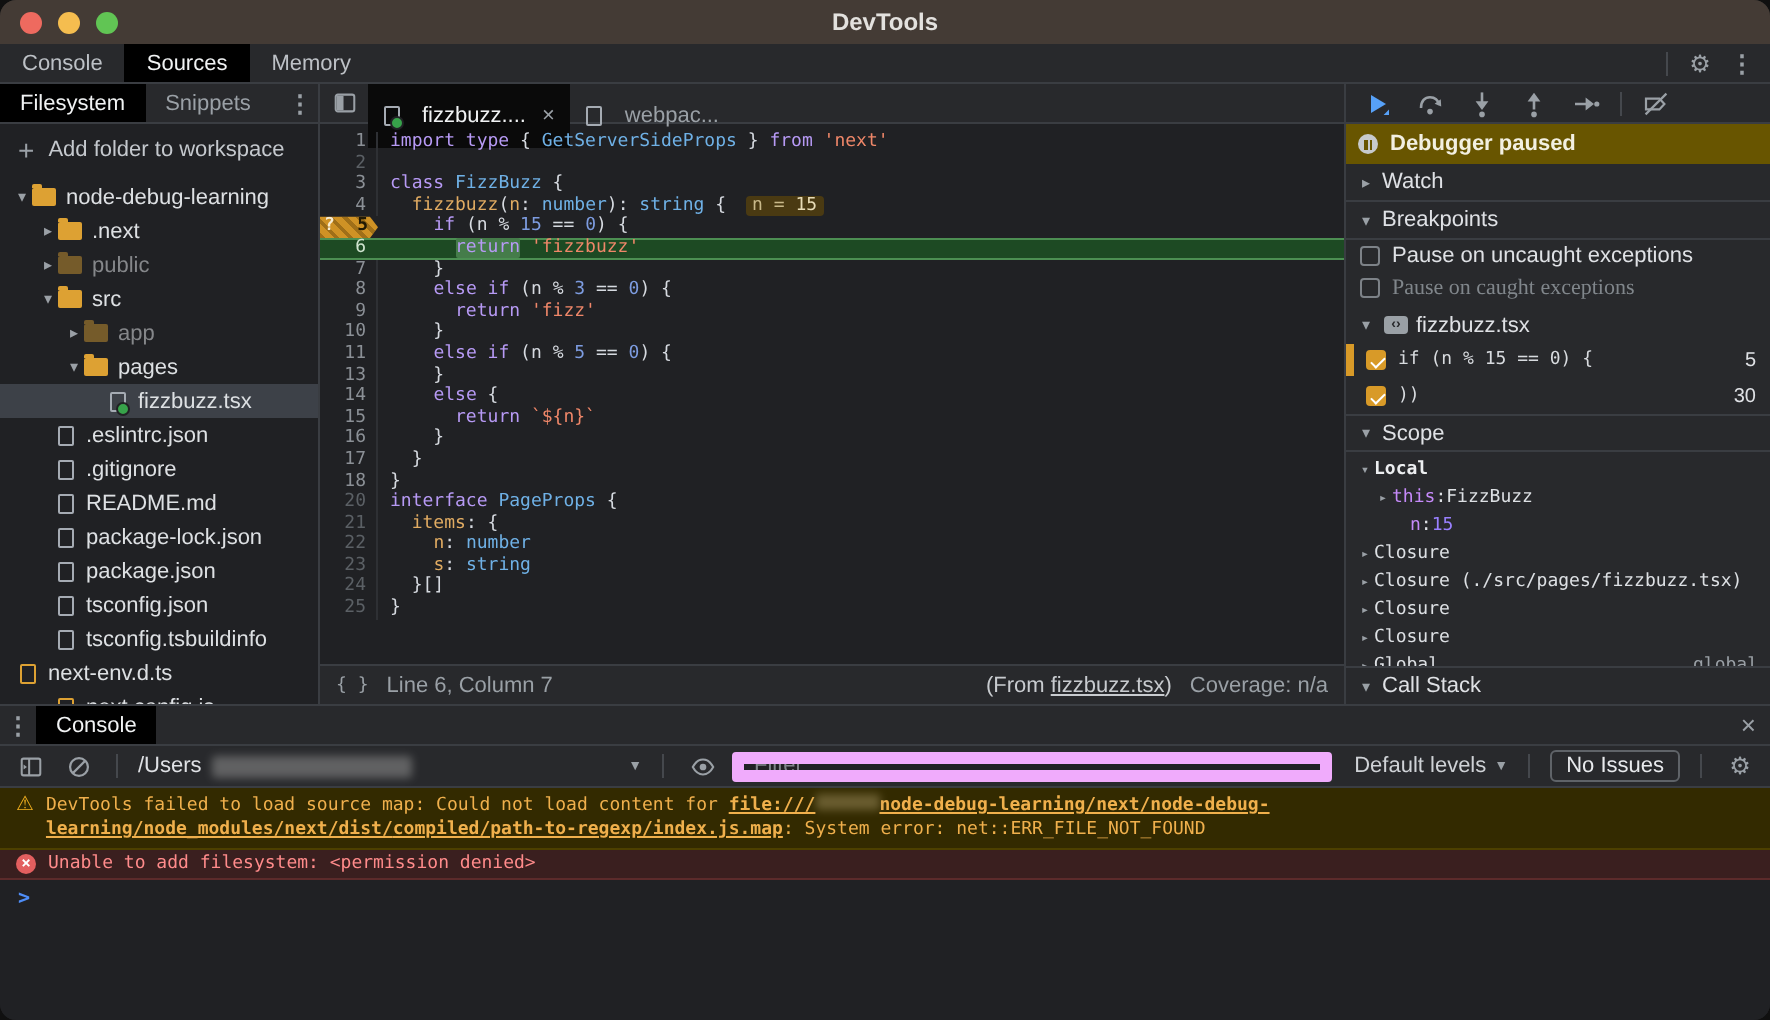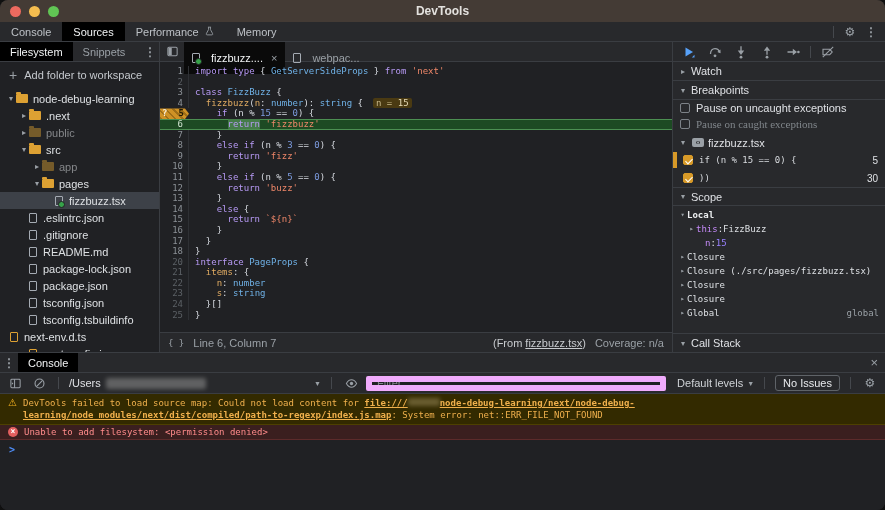--- a/index.html
+++ b/index.html
@@ -146,28 +146,20 @@
 
   <div class="maintabs">
     <div id="main-tabs" style="display:flex;align-items:stretch;">
         <div class="main-tab">
           <span>Console</span>
         </div>
         <div class="main-tab active">
           <span>Sources</span>
         </div>
         <div class="main-tab">
-          <span>Performance</span>
-          <span>
-            <svg width="11" height="11" viewBox="0 0 14 14">
-              <path d="M5 1.5h4M5.8 1.5v3L3 9.8a1 1 0 0 0 .9 1.5h6.2a1 1 0 0 0 .9-1.5L8.2 4.5v-3" fill="none" stroke="#9aa0a6" stroke-width="1.1"></path>
-            </svg>
-          </span>
-        </div>
-        <div class="main-tab">
           <span>Memory</span>
         </div>
       </div>
     <div class="maintabs-right">
       <span class="vsep"></span>
       <span class="icon-btn glyph-gear">⚙</span>
       <span class="icon-btn glyph-kebab">⋮</span>
     </div>
   </div>
 
@@ -328,24 +320,20 @@
           </div>
           <div class="code-row">
             <div class="gutter">10</div>
             <div class="code-text"><span class="tok-p">    }</span></div>
           </div>
           <div class="code-row">
             <div class="gutter">11</div>
             <div class="code-text"><span class="tok-p">    </span><span class="tok-k">else</span><span class="tok-p"> </span><span class="tok-k">if</span><span class="tok-p"> (n % </span><span class="tok-n">5</span><span class="tok-p"> == </span><span class="tok-n">0</span><span class="tok-p">) {</span></div>
           </div>
           <div class="code-row">
-            <div class="gutter">12</div>
-            <div class="code-text"><span class="tok-p">      </span><span class="tok-k">return</span><span class="tok-p"> </span><span class="tok-s">'buzz'</span></div>
-          </div>
-          <div class="code-row">
             <div class="gutter">13</div>
             <div class="code-text"><span class="tok-p">    }</span></div>
           </div>
           <div class="code-row">
             <div class="gutter">14</div>
             <div class="code-text"><span class="tok-p">    </span><span class="tok-k">else</span><span class="tok-p"> {</span></div>
           </div>
           <div class="code-row">
             <div class="gutter">15</div>
             <div class="code-text"><span class="tok-p">      </span><span class="tok-k">return</span><span class="tok-p"> </span><span class="tok-s">`${n}`</span></div>
@@ -434,20 +422,24 @@
             </svg>
           </span>
           <span class="vsep"></span>
           <span class="dbg-btn">
             <svg width="14" height="14" viewBox="0 0 14 14">
               <path d="M2 4.3h6.7L11.2 7l-2.5 2.7H2z" fill="none" stroke="#9aa0a6" stroke-width="1.1"></path>
               <path d="M1.8 12.2L12.2 1.8" stroke="#9aa0a6" stroke-width="1.1"></path>
             </svg>
           </span>
         </div>
+      <div class="banner">
+        <span class="paused-icon"></span>
+        <span>Debugger paused</span>
+      </div>
       <div class="sec">
         <span class="tri">▸</span>
         <span>Watch</span>
       </div>
       <div class="sec">
         <span class="tri">▾</span>
         <span>Breakpoints</span>
       </div>
       <div class="chk-row">
         <span class="checkbox"></span>

